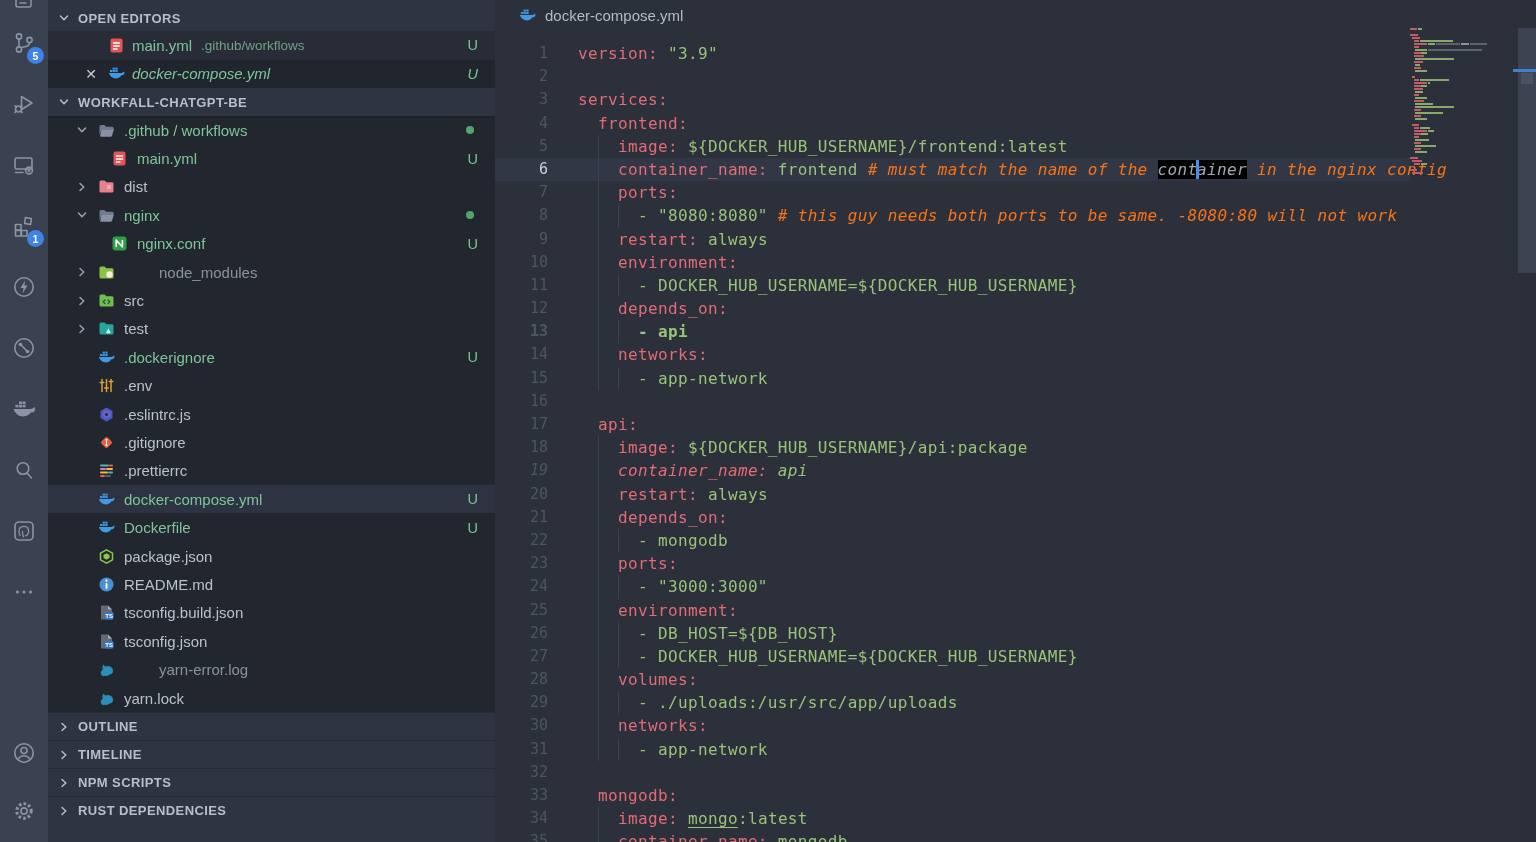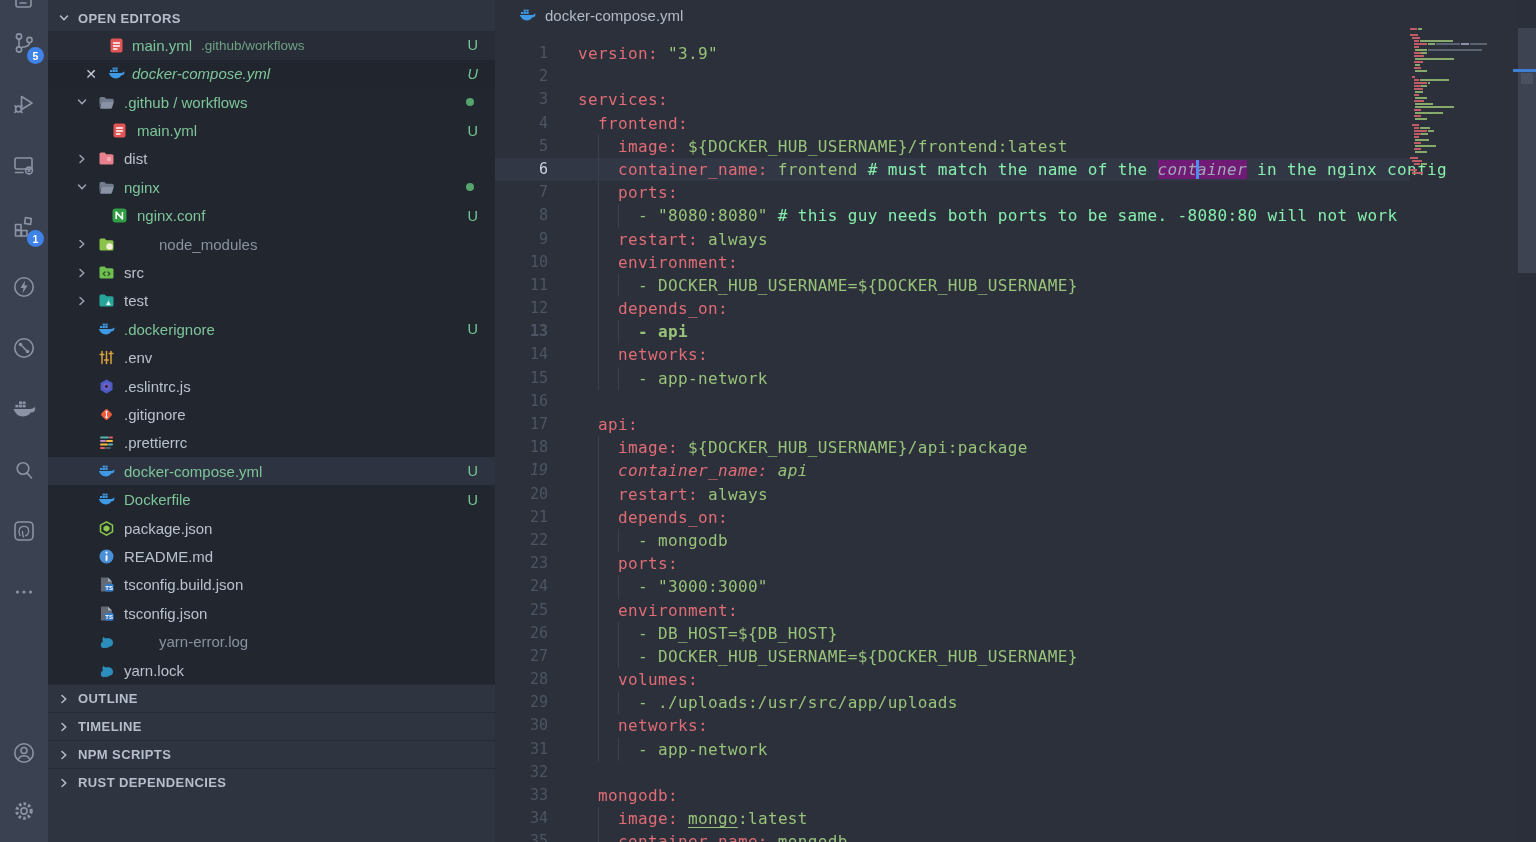--- a/index.html
+++ b/index.html
@@ -67,22 +67,22 @@
   #code { position:relative; }
   .code-line { position:relative; height:23.2px; line-height:23.2px; white-space:pre;
                font-family:"DejaVu Sans Mono", monospace; font-size:16px; letter-spacing:.36px; }
   .code-line .num { position:absolute; left:0; width:53px; text-align:right; color:#4d5564;
                     font-size:15px; letter-spacing:0; }
   .code-line.current { background:#313745; width:calc(100% - 126px); }
   .code-line.current .num { color:#ccd3df; }
   .code-text { position:absolute; left:83px; top:0; }
   .iguide { position:absolute; top:0; bottom:0; width:1px; background:#3a4150; }
   .tok-k { color:#e06c75; } .tok-v { color:#98c379; }
-  .tok-c { color:#86efac; }
-  .tok-cs { color:#a0a8b6; font-style:italic; background:#701a75; }
+  .tok-c { color:#f97316; font-style:italic; }
+  .tok-cs { color:#a0a8b6; font-style:italic; background:#000000; }
   .tok-lnk { color:#98c379; text-decoration:underline; text-underline-offset:3px; }
   .cursor { display:inline-block; width:2.5px; height:19px; background:#4d8df0;
             vertical-align:middle; margin:0 -1.5px; position:relative; top:-1px; }
 
   
   #minimap { position:absolute; top:28px; right:44px; width:82px; }
   .mm-row { position:absolute; height:2px; }
   .mm-seg { position:absolute; height:2px; top:0; }
   #scrollbar { position:absolute; top:0; right:0; width:18px; height:100%; background:#2a2f39; }
   #sb-thumb { position:absolute; left:0; width:100%; background:#3d4350; }
@@ -234,20 +234,28 @@
                 <path d="M.8 8 h12.4 q2-.3 2.8-1.4 q.8.4.4 1.7 q-.5 2.3-3.3 2.3 q-1.2 2.8-5.4 2.8 q-4.9 0-6.9-5.4 Z"></path>
               </g>
             </svg>
           </div>
           <div class="oe-label italic">docker-compose.yml</div>
           <div class="row-right">
             <div class="u-badge italic">U</div>
           </div>
         </div>
       </div>
+    <div class="sec-header wk-header">
+      <span class="chev">
+          <svg width="12" height="12" viewBox="0 0 12 12" fill="none" xmlns="http://www.w3.org/2000/svg">
+            <path d="M2.5 4 L6 7.8 L9.5 4" stroke="currentColor" stroke-width="1.5" fill="none" stroke-linecap="round" stroke-linejoin="round"></path>
+          </svg>
+        </span>
+      <span>WORKFALL-CHATGPT-BE</span>
+    </div>
     <div id="tree">
         <div class="tree-row">
           <div class="chev">
             <svg width="12" height="12" viewBox="0 0 12 12" fill="none" xmlns="http://www.w3.org/2000/svg">
               <path d="M2.5 4 L6 7.8 L9.5 4" stroke="currentColor" stroke-width="1.5" fill="none" stroke-linecap="round" stroke-linejoin="round"></path>
             </svg>
           </div>
           <div class="ficon">
             <svg width="17" height="17" viewBox="0 0 17 17" fill="none" xmlns="http://www.w3.org/2000/svg">
               <path d="M1.5 4.5 q0-1.5 1.5-1.5 h3.4 l1.8 1.8 h6 q1.5 0 1.5 1.5 v1 h-12 l-2.2 6 Z" fill="#707b8c"></path>

